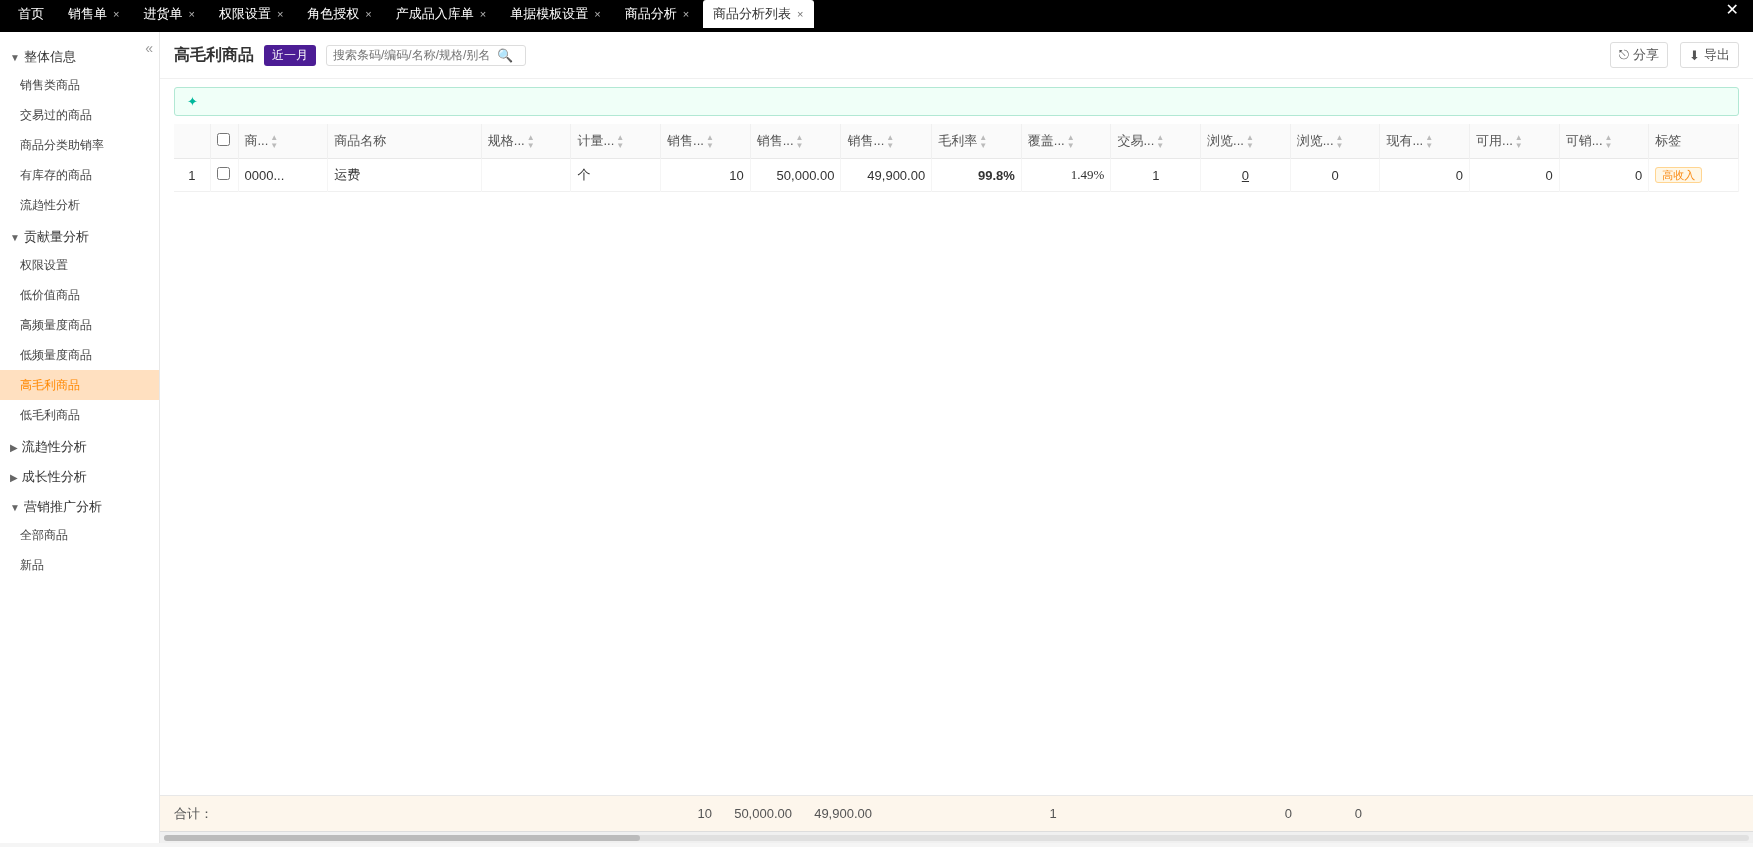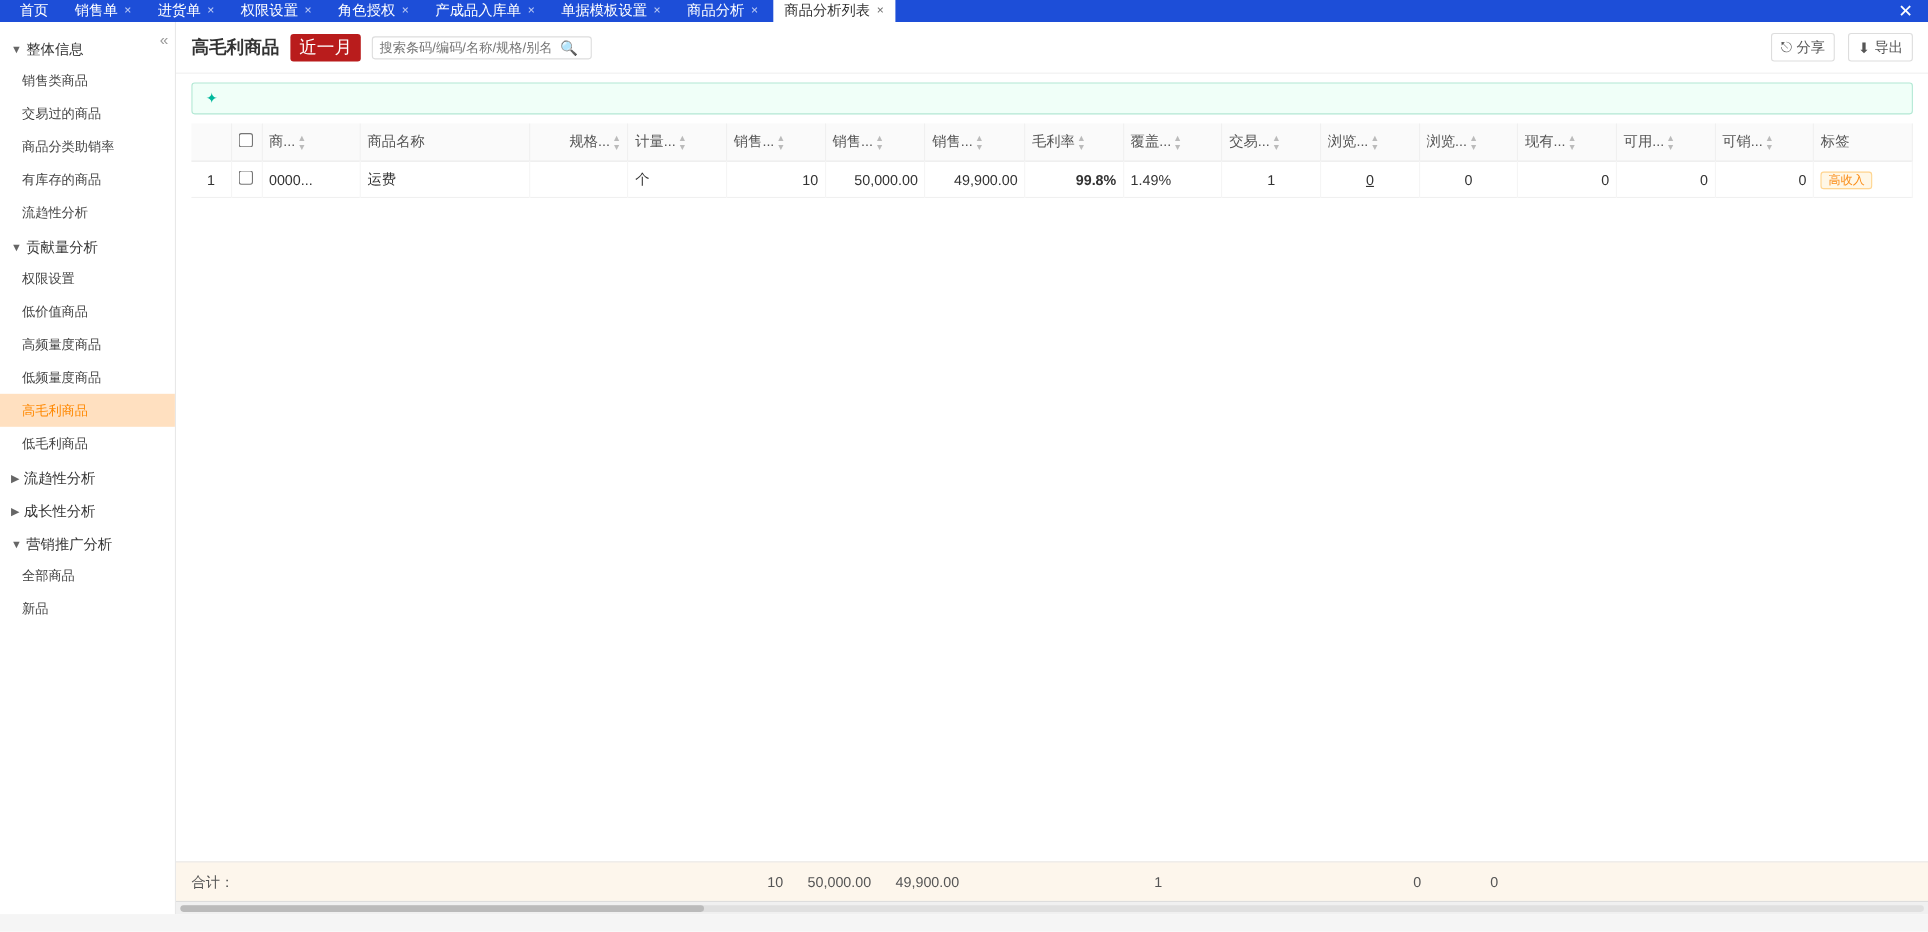--- a/index.html
+++ b/index.html
@@ -1,23 +1,23 @@
 <!DOCTYPE html>
 <html><head>
   <meta charset="utf-8">
   <style>
     * { box-sizing: border-box; margin: 0; padding: 0; font-family: 'Microsoft YaHei', Arial, sans-serif; font-size: 13px; }
     body { background: #f5f5f5; overflow: hidden; width: 1753px; height: 847px; }
 
     
     .top-nav {
       display: flex;
-      align-items: center;
-      background: #1d4ed8;
-      height: 20px;
+      align-items: flex-start;
+      background: #000000;
+      height: 32px;
       padding: 0 8px;
       gap: 4px;
     }
     .nav-tab {
       display: flex;
       align-items: center;
       padding: 0 10px;
       height: 28px;
       color: #fff;
       cursor: pointer;
@@ -95,26 +95,26 @@
       padding: 10px 14px;
       gap: 10px;
       border-bottom: 1px solid #f0f0f0;
     }
     .content-title {
       font-size: 16px;
       font-weight: bold;
       color: #333;
     }
     .time-filter-btn {
-      background: #b91c1c;
+      background: #4c1d95;
       color: #fff;
       border: none;
       border-radius: 3px;
       padding: 2px 8px;
-      font-size: 16px;
+      font-size: 12px;
       cursor: pointer;
     }
     .search-input-wrap {
       display: flex;
       align-items: center;
       border: 1px solid #ddd;
       border-radius: 3px;
       padding: 2px 6px;
       width: 200px;
       gap: 4px;
@@ -332,21 +332,21 @@
     </div>
 
     <div class="table-wrap">
       <table>
         <thead>
           <tr id="table-header-row">
               <th style="width: 36px; text-align: center;"></th>
               <th style="width: 28px;"><input type="checkbox" style=""></th>
               <th style="min-width: 70px;">商...<span class="col-sort">▲<br>▼</span></th>
               <th style="min-width: 120px;">商品名称</th>
-              <th style="min-width: 70px; text-align: right;">规格...<span class="col-sort">▲<br>▼</span></th>
+              <th style="min-width: 70px;">规格...<span class="col-sort">▲<br>▼</span></th>
               <th style="min-width: 70px;">计量...<span class="col-sort">▲<br>▼</span></th>
               <th style="min-width: 70px;">销售...<span class="col-sort">▲<br>▼</span></th>
               <th style="min-width: 70px;">销售...<span class="col-sort">▲<br>▼</span></th>
               <th style="min-width: 70px;">销售...<span class="col-sort">▲<br>▼</span></th>
               <th style="min-width: 70px;">毛利率<span class="col-sort">▲<br>▼</span></th>
               <th style="min-width: 70px;">覆盖...<span class="col-sort">▲<br>▼</span></th>
               <th style="min-width: 70px;">交易...<span class="col-sort">▲<br>▼</span></th>
               <th style="min-width: 70px;">浏览...<span class="col-sort">▲<br>▼</span></th>
               <th style="min-width: 70px;">浏览...<span class="col-sort">▲<br>▼</span></th>
               <th style="min-width: 70px;">现有...<span class="col-sort">▲<br>▼</span></th>
@@ -360,21 +360,21 @@
               <td style="text-align: center;">1</td>
               <td><input type="checkbox" style=""></td>
               <td>0000...</td>
               <td>运费</td>
               <td></td>
               <td>个</td>
               <td style="text-align: right;">10</td>
               <td style="text-align: right;">50,000.00</td>
               <td style="text-align: right;">49,900.00</td>
               <td style="text-align: right; font-weight: bold;">99.8%</td>
-              <td style="">1.49%</td>
+              <td style="text-align: right; font-family: Liberation Serif, serif;">1.49%</td>
               <td style="text-align: center;">1</td>
               <td style="text-align: center;"><span class="underline-link">0</span></td>
               <td style="text-align: center;">0</td>
               <td style="text-align: right;">0</td>
               <td style="text-align: right;">0</td>
               <td style="text-align: right;">0</td>
               <td><span class="tag-badge">高收入</span></td>
             </tr>
           </tbody>
       </table>

